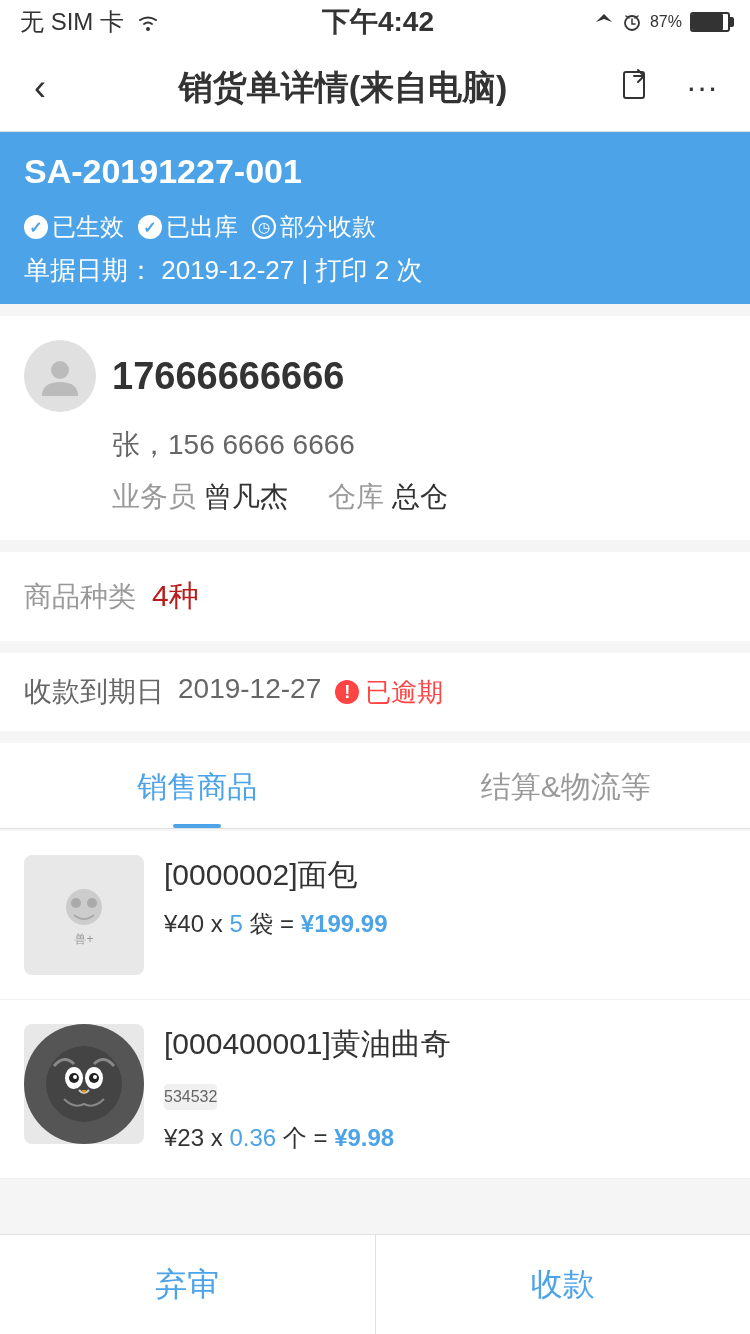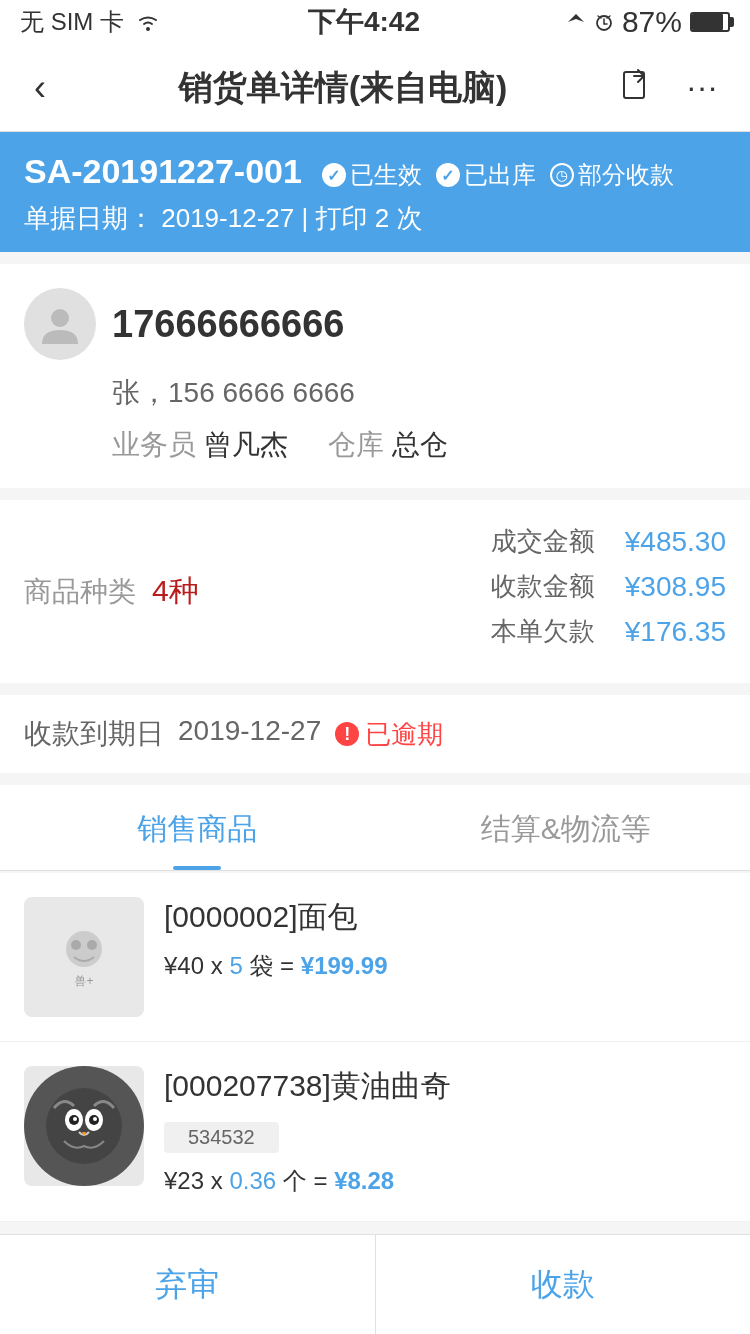--- a/index.html
+++ b/index.html
@@ -19,21 +19,21 @@
       background: #fff;
       display: flex;
       align-items: center;
       justify-content: space-between;
       padding: 0 20px;
       font-size: 24px;
       font-weight: 500;
     }
     .status-left { display: flex; align-items: center; gap: 10px; }
     .status-center { font-size: 28px; font-weight: 600; }
-    .status-right { display: flex; align-items: center; gap: 8px; font-size: 30px; }
+    .status-right { display: flex; align-items: center; gap: 8px; font-size: 16px; }
     .battery-icon {
       width: 40px; height: 20px; border: 2px solid #333; border-radius: 3px; position: relative; display: inline-block;
     }
     .battery-icon::after {
       content: ''; position: absolute; right: -6px; top: 50%; transform: translateY(-50%);
       width: 4px; height: 10px; background: #333; border-radius: 0 2px 2px 0;
     }
     .battery-fill {
       height: 100%; width: 87%; background: #333; border-radius: 1px;
     }
@@ -73,23 +73,24 @@
       padding: 8px;
     }
 
     
     .header-banner {
       background: #4da3e8;
       padding: 20px 24px 16px;
     }
     .banner-row1 {
       display: flex;
-      align-items: flex-end;
+      align-items: flex-start;
       gap: 20px;
       margin-bottom: 10px;
+      flex-direction: column;
     }
     .order-id {
       font-size: 34px;
       font-weight: 700;
       color: #fff;
     }
     .status-badges {
       display: flex;
       align-items: center;
       gap: 14px;
@@ -284,22 +285,22 @@
     .product-name {
       font-size: 30px;
       color: #333;
       margin-bottom: 12px;
       font-weight: 500;
     }
     .product-sku {
       display: inline-block;
       background: #f0f0f0;
       color: #666;
-      font-size: 20px;
-      padding: 4px 24px;
+      font-size: 16px;
+      padding: 4px 0;
       border-radius: 4px;
       margin-bottom: 12px;
     }
     .product-price {
       font-size: 24px;
       color: #333;
     }
     .price-qty { color: #4da3e8; }
     .price-total { color: #4da3e8; font-weight: 600; }
 
@@ -432,34 +433,20 @@
     <span class="meta-value">曾凡杰</span>
     <span class="meta-label">仓库</span>
     <span class="meta-value">总仓</span>
   </div>
 </div>
 
 <div class="stats-section">
   <div class="stats-left">
     <span class="stats-left-label">商品种类</span>
     <span class="stats-left-value">4种</span>
-  </div>
-  <div class="stats-right">
-    <div class="stat-row">
-      <span class="stat-label">成交金额</span>
-      <span class="stat-value">¥485.30</span>
-    </div>
-    <div class="stat-row">
-      <span class="stat-label">收款金额</span>
-      <span class="stat-value">¥308.95</span>
-    </div>
-    <div class="stat-row">
-      <span class="stat-label">本单欠款</span>
-      <span class="stat-value">¥176.35</span>
-    </div>
   </div>
 </div>
 
 <div class="due-date-section">
   <span>收款到期日</span>
   <span>2019-12-27</span>
   <div class="overdue-badge">
     <div class="overdue-dot">!</div>
     <span>已逾期</span>
   </div>
@@ -514,29 +501,29 @@
           <circle cx="51" cy="33" r="2" fill="#fff"></circle>
           <path d="M35 46 Q40 52 45 46" stroke="#ccc" stroke-width="2" fill="none"></path>
           <path d="M38 46 L40 50 L42 46" fill="#f90"></path>
           <path d="M10 22 Q20 10 30 20" stroke="#888" stroke-width="3" fill="none"></path>
           <path d="M70 22 Q60 10 50 20" stroke="#888" stroke-width="3" fill="none"></path>
           <path d="M20 55 Q30 65 40 60 Q50 65 60 55" stroke="#888" stroke-width="2" fill="none"></path>
         </svg>
       </div>
     </div>
     <div class="product-info">
-      <div class="product-name">[000207738]黄油曲奇</div>
+      <div class="product-name">[000400001]黄油曲奇</div>
       <div class="product-sku">534532</div>
       <div class="product-price">
         <span>¥23</span>
         <span> x </span>
         <span class="price-qty">0.36</span>
         <span>个</span>
         <span> = </span>
-        <span class="price-total">¥8.28</span>
+        <span class="price-total">¥9.98</span>
       </div>
     </div>
   </div>
 
 </div>
 
 <div class="bottom-bar">
   <div class="bottom-btn">
     <span>弃审</span>
   </div>

